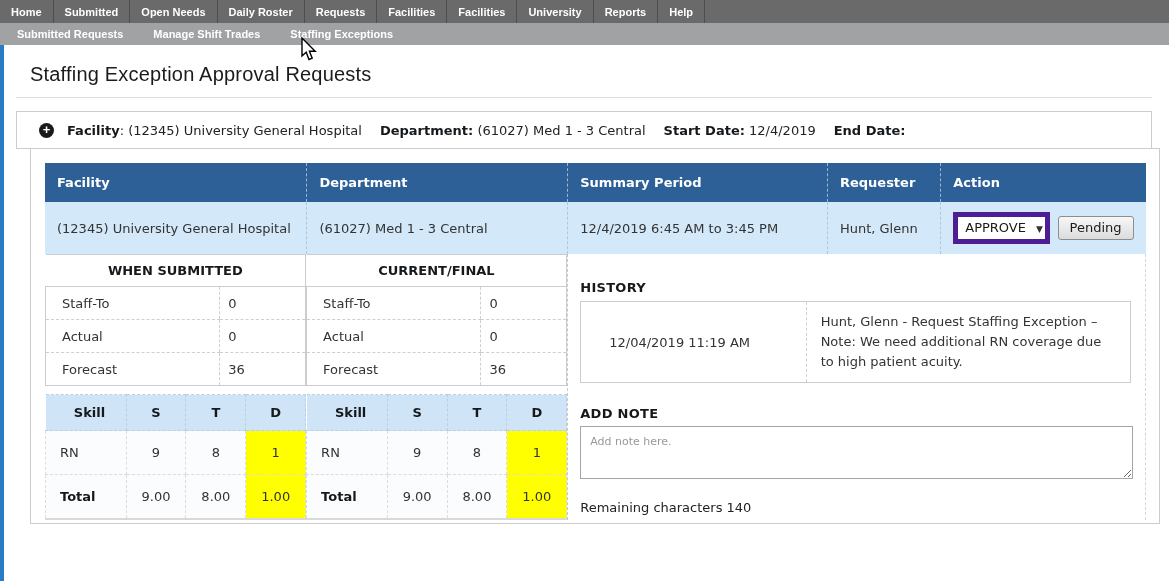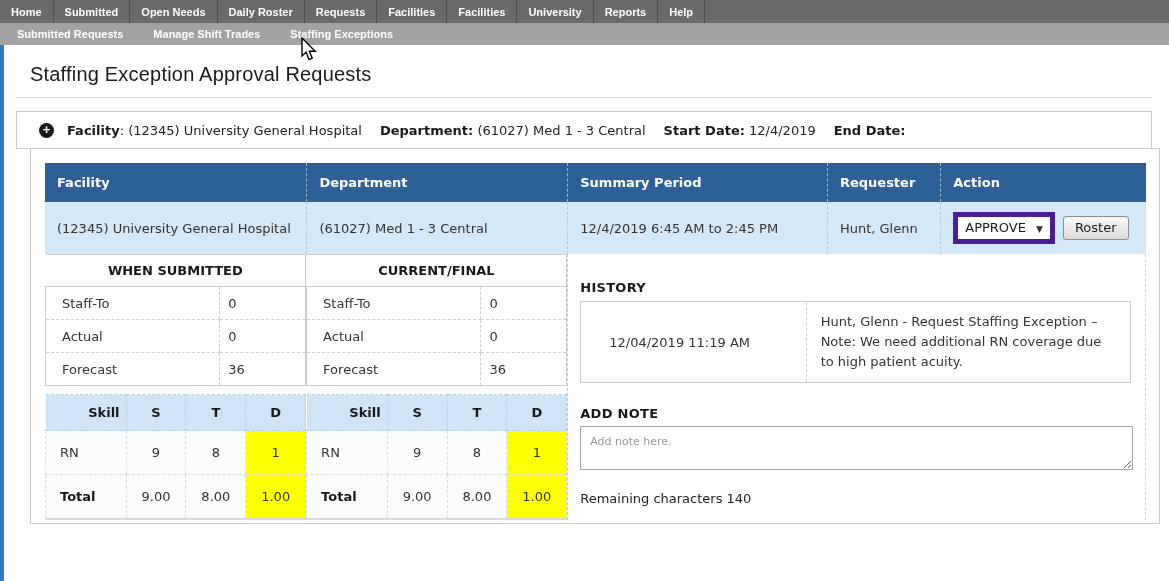--- a/index.html
+++ b/index.html
@@ -76,36 +76,36 @@
   .mini-table td.val { border-left:1px dashed #cfcfcf; padding-left:8px; width:33%; }
   .mini-table td.lbl { border-right:none; }
   .mini-table tr:last-child td { border-bottom:1px solid #ccc; }
   .mini-table td:first-child { border-left:1px solid #ccc; }
   .mini-table td:last-child { border-right:1px solid #ccc; border-left:1px dashed #cfcfcf; }
 
   .skill-row { display:flex; margin-top:8px; }
   .skill-table { width:50%; border-collapse:collapse; border-bottom:2px solid #d9d9d9; }
   .skill-table th { background:#cfe4f6; color:#16191c; font-weight:bold; padding:10px 6px;
     border:1px dashed #b9cfe2; font-size:13px; text-align:center; }
-  .skill-table th.skill-name-h { text-align:right; padding-left:14px; }
+  .skill-table th.skill-name-h { text-align:center; padding-left:14px; }
   .skill-table td { background:#fbfcfe; color:#333; padding:13px 6px; text-align:center;
     border:1px dashed #d8dde2; height:44px; }
   .skill-table td.skill-name { text-align:left; padding-left:14px; }
   .skill-table td.hl { background:#ffff00; }
   .skill-table td.total-lbl { font-weight:bold; color:#16191c; }
 
   
   .section-heading { font-weight:bold; color:#16191c; font-size:13px; letter-spacing:.3px;
     font-family:"DejaVu Sans",sans-serif; }
   .history-table { width:100%; border:1px solid #ccc; margin-top:6px; border-collapse:collapse; }
   .history-table td { padding:10px 14px; color:#333; font-size:13px; vertical-align:middle; }
   .history-table td.hist-ts { width:41%; border-right:1px dashed #cfcfcf; padding-left:28px; }
   .history-table td.hist-note { line-height:1.55; }
   .add-note-heading { margin-top:23px; }
-  .note-textarea { display:block; width:553px; height:44px; margin-top:5px; border:1px solid #a5a5a5;
+  .note-textarea { display:block; width:553px; height:53px; margin-top:5px; border:1px solid #a5a5a5;
     padding:8px 9px; font-family:"DejaVu Sans",sans-serif; font-size:11px; color:#333;
     resize:both; background:#fff; }
   .note-textarea::placeholder { color:#999; }
   .remaining-chars { margin-top:21px; color:#222; font-size:13px; }
 
   
   .cursor { position:absolute; left:299px; top:37px; z-index:10; pointer-events:none; }
 </style>
 </head>
 <body>
@@ -162,29 +162,29 @@
           <tr>
         <th>Facility</th>
         <th>Department</th>
         <th>Summary Period</th>
         <th>Requester</th>
         <th>Action</th>
       </tr>
       <tr>
         <td class="data-cell">(12345) University General Hospital</td>
         <td class="data-cell">(61027) Med 1 - 3 Central</td>
-        <td class="data-cell">12/4/2019 6:45 AM to 2:45 PM</td>
+        <td class="data-cell">12/4/2019 6:45 AM to 3:45 PM</td>
         <td class="data-cell">Hunt, Glenn</td>
         <td class="data-cell">
           <div class="action-wrap">
             <div class="action-select">
               <span>APPROVE</span>
               <span class="caret-down"></span>
             </div>
-            <button class="submit-btn">Roster</button>
+            <button class="submit-btn">Pending</button>
           </div>
         </td>
       </tr>
       <tr>
         <td class="detail-left" colspan="2">
 
           <div class="mini-row">
             <table class="mini-table">
               <tbody>
                     <tr>

